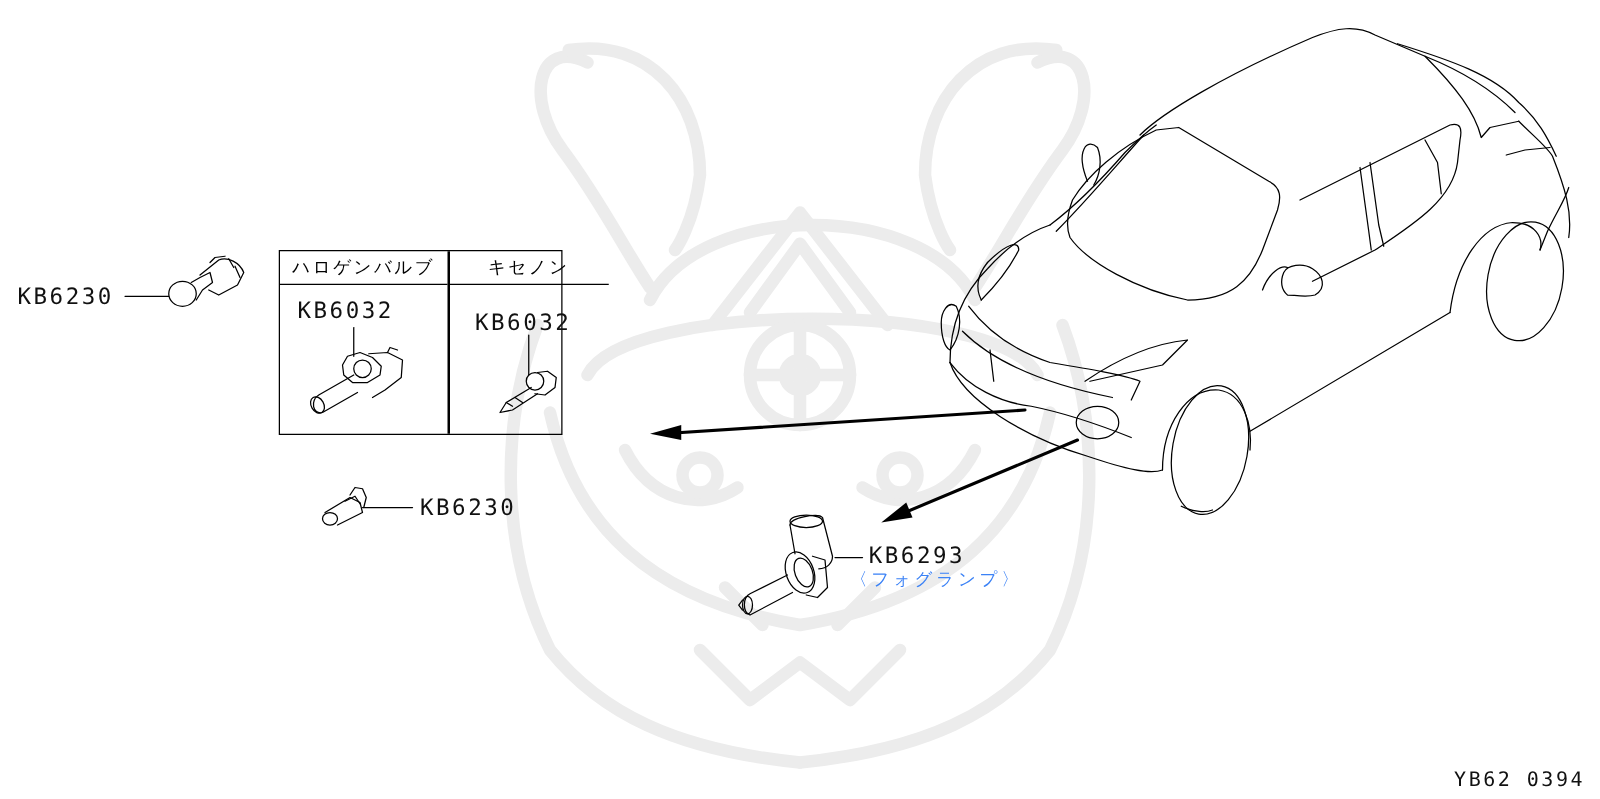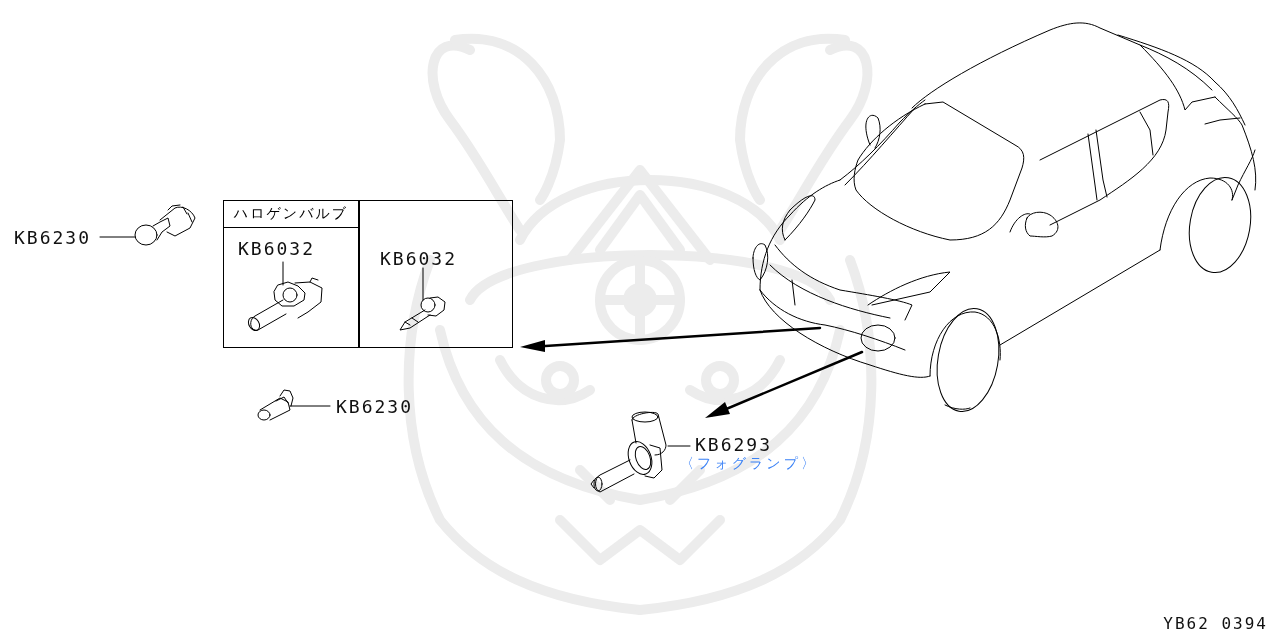--- a/index.html
+++ b/index.html
@@ -1,20 +1,20 @@
 <!DOCTYPE html>
 <html><head>
 <meta charset="utf-8">
 <style>
   html, body { margin: 0; padding: 0; background: #ffffff; }
   body { width: 1280px; height: 639px; position: relative; overflow: hidden; font-family: "DejaVu Sans Mono", monospace; color: #000; }
   .layer { position: absolute; left: 0; top: 0; width: 1280px; height: 639px; }
   .label { position: absolute; font-family: "DejaVu Sans Mono", "Liberation Mono", monospace; font-size: 18px; letter-spacing: 2px; line-height: 1; color: #111; white-space: nowrap; }
   .jp { position: absolute; font-family: "DejaVu Sans", sans-serif; font-size: 14px; letter-spacing: 3px; color: #3b82f6; white-space: nowrap; }
-  .table-box { position: absolute; left: 223px; top: 200px; width: 290px; height: 148px; border: 1.5px solid #000; box-sizing: border-box; }
+  .table-box { position: absolute; left: 223px; top: 200px; width: 227px; height: 148px; border: 1.5px solid #000; box-sizing: border-box; }
   .table-box .hdr { position: absolute; top: 0; height: 27px; border-bottom: 1.5px solid #000; box-sizing: border-box; display: flex; align-items: center; justify-content: center; font-family: "DejaVu Sans", sans-serif; font-size: 14px; letter-spacing: 2px; }
   .table-box .col-div { position: absolute; left: 134px; top: 0; width: 1.5px; height: 100%; background: #000; }
   .footer { position: absolute; right: 12px; bottom: 6px; font-family: "DejaVu Sans Mono", monospace; font-size: 16px; letter-spacing: 2px; color: #111; }
 </style>
 </head>
 <body>
 
 <svg class="layer" viewBox="0 0 1280 639">
   <g fill="none" stroke="#ececec" stroke-width="10" stroke-linecap="round" stroke-linejoin="round">
 
@@ -164,18 +164,19 @@
   </g>
 </svg>
 
 <span class="label" style="left:14px; top:229px;">KB6230</span>
 <span class="label" style="left:336px; top:398px;">KB6230</span>
 <span class="label" style="left:695px; top:436px;">KB6293</span>
 <span class="jp" style="left:680px; top:455px;">〈フォグランプ〉</span>
 
 <div class="table-box">
   <div class="hdr" style="left:0; width:134px;">ハロゲンバルブ</div>
+  <div class="hdr" style="left:135px; width:128px;">キセノン</div>
   <div class="col-div"></div>
 </div>
 <span class="label" style="left:238px; top:240px;">KB6032</span>
 <span class="label" style="left:380px; top:250px;">KB6032</span>
 
 <span class="footer">YB62 0394</span>
 
 </body></html>

